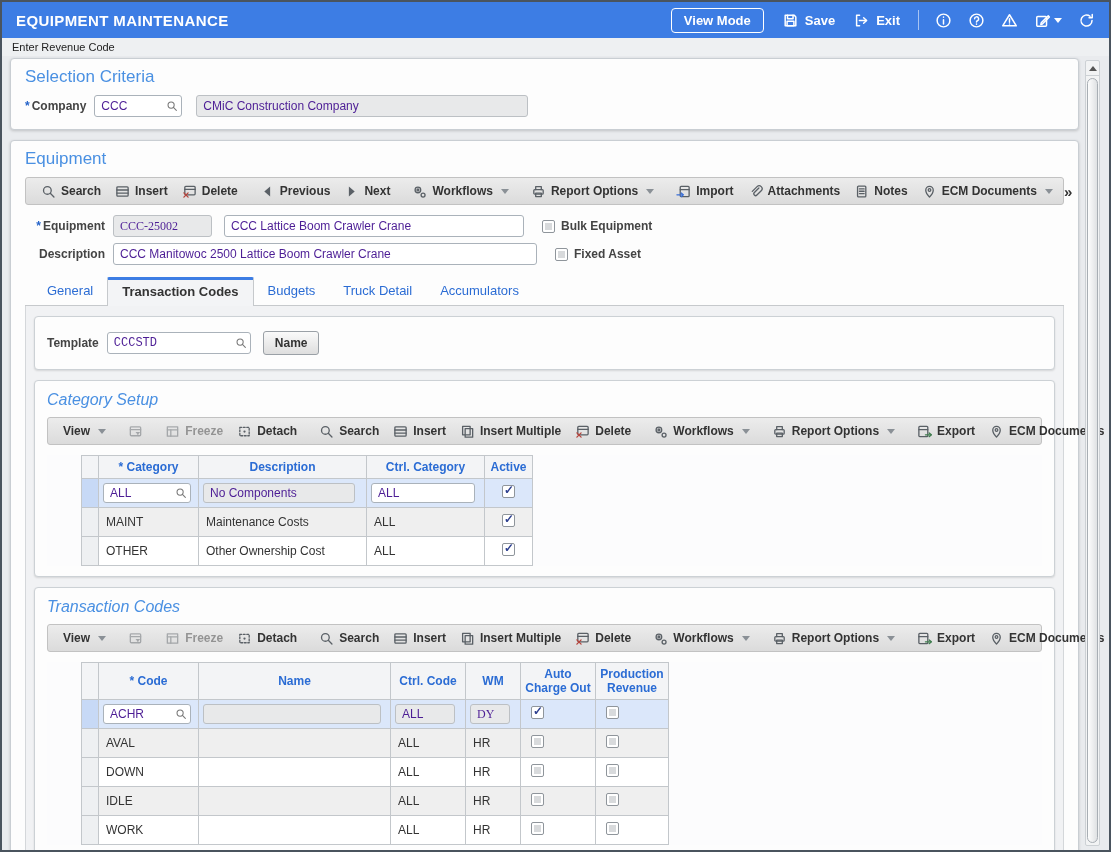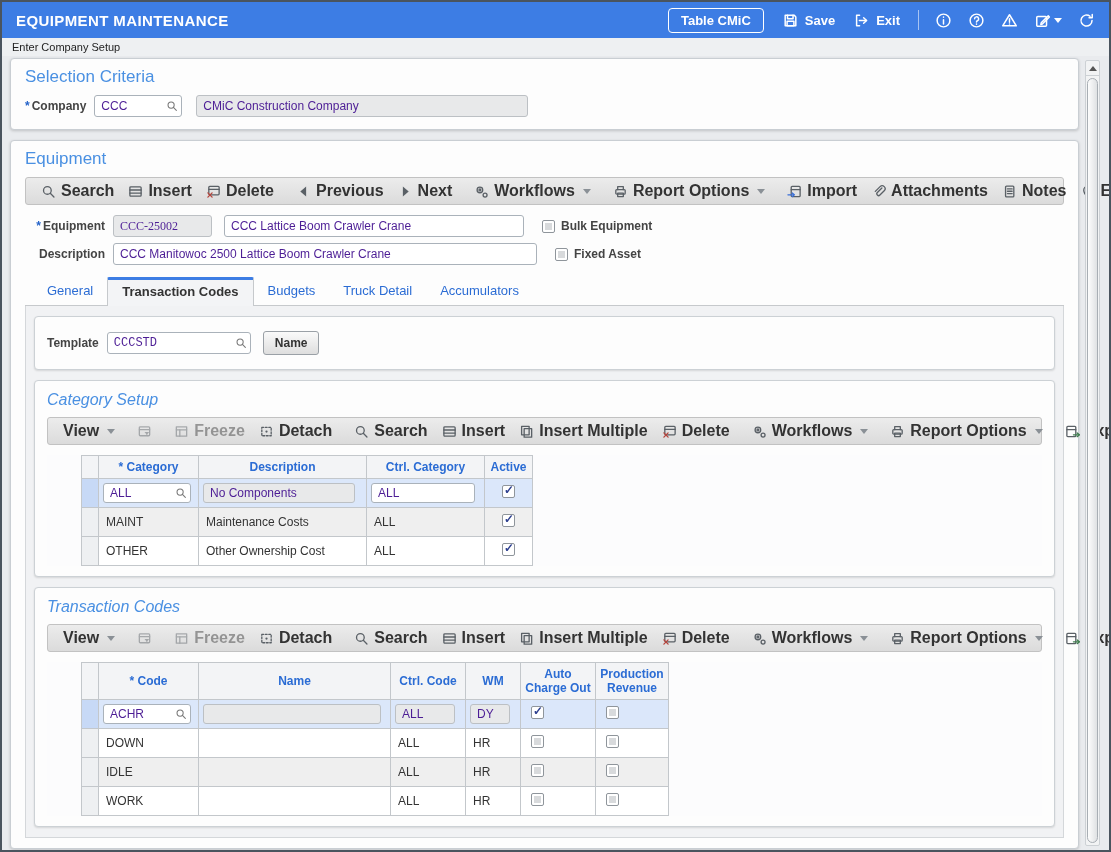--- a/index.html
+++ b/index.html
@@ -37,21 +37,21 @@
   .flabel { font-size:12px; font-weight:bold; color:#444; text-align:right; margin-right:8px; }
   .req { color:#2563c9; font-weight:bold; margin-right:2px; }
   input.fld { height:22px; border:1px solid #aab2ba; border-radius:3px; font-family:"Liberation Sans",sans-serif; font-size:12px; padding:1px 6px; color:#4c1d95; background:#fff; }
   input.fld.ro { background:#e8e9ea; border-color:#bcc0c4; }
   .lk { position:relative; display:inline-block; }
   .lk input { padding-right:20px; }
   .lk .ic { position:absolute; right:4px; top:5px; width:12px; height:12px; color:#777; }
   .lk.sm .ic { top:4px; }
   
   .toolbar { height:28px; background:linear-gradient(#ececec,#dbdbdb); border:1px solid #c2c2c2; border-radius:3px; display:flex; align-items:center; padding:0 8px; margin-top:8px; }
-  .tbtn { display:flex; align-items:center; gap:5px; font-size:16px; font-weight:bold; color:#333; padding:0 7px; cursor:pointer; white-space:nowrap; }
+  .tbtn { display:flex; align-items:center; gap:5px; font-size:12px; font-weight:bold; color:#333; padding:0 7px; cursor:pointer; white-space:nowrap; }
   .tsep { width:1px; height:17px; background:#b9b9b9; margin:0 4px; }
   .tbtn.dis { opacity:.45; cursor:default; }
   .overflow { margin-left:auto; font-size:15px; font-weight:bold; color:#333; padding:0 4px; cursor:pointer; }
   
   .eqp-panel { margin-top:10px; padding:8px 14px 10px; }
   .cbgrp { display:flex; align-items:center; gap:6px; margin-left:18px; font-size:12px; font-weight:bold; color:#444; }
   .cb { display:inline-block; width:13px; height:13px; border:1px solid #8f959b; background:#fff; position:relative; border-radius:2px; flex:0 0 auto; }
   .cb:not(.checked)::after { content:""; position:absolute; left:2px; top:2px; right:2px; bottom:2px; background:#d8dadc; }
   .cb.checked::after { content:"\2713"; position:absolute; left:1px; top:-2px; font-size:12px; font-weight:bold; color:#2d3f8f; line-height:13px; }
   
@@ -79,21 +79,21 @@
   .varrow { height:15px; border-bottom:1px solid #cdd1d5; display:flex; align-items:center; justify-content:center; cursor:pointer; }
   .uptri { width:0; height:0; border-left:4px solid transparent; border-right:4px solid transparent; border-bottom:5px solid #555; }
   .vthumb { position:absolute; top:17px; bottom:2px; left:1px; right:1px; background:linear-gradient(90deg,#fdfdfd,#dfe1e3); border:1px solid #a8aeb4; border-radius:7px; }
 </style>
 </head>
 <body>
 
 <div class="hbar">
   <div class="htitle">EQUIPMENT MAINTENANCE</div>
   <div class="hspace"></div>
-  <div class="hbtn tmode">Table CMiC</div>
+  <div class="hbtn tmode">View Mode</div>
   <div class="hbtn">
     <span class="ic">
         <svg viewBox="0 0 16 16" fill="none" stroke="currentColor" stroke-width="1.4" stroke-linecap="round" stroke-linejoin="round">
           <path d="M3 3h8.6L13 4.6V13H3z"></path>
           <path d="M5.2 3v3.4h5.2V3"></path>
           <rect x="4.8" y="8.6" width="6.4" height="4.4"></rect>
         </svg>
       </span>
     <span>Save</span>
   </div>
@@ -147,21 +147,21 @@
   <div class="hicon">
       <span class="ic">
         <svg viewBox="0 0 16 16" fill="none" stroke="currentColor" stroke-width="1.4" stroke-linecap="round" stroke-linejoin="round">
           <path d="M13.2 8A5.2 5.2 0 1 1 11.3 4"></path>
           <path d="M13.4 2.4v3h-3"></path>
         </svg>
       </span>
     </div>
 </div>
 
-<div class="statusline">Enter Company Setup</div>
+<div class="statusline">Enter Revenue Code</div>
 
 <div class="content">
 
   <div class="panel sc-panel">
     <div class="sec-title">Selection Criteria</div>
     <div class="frow">
       <span class="flabel"><span class="req">*</span><span>Company</span></span>
       <span class="lk">
         <input class="fld" style="width: 88px;" value="CCC">
         <span class="ic">
@@ -672,22 +672,31 @@
                   <span class="ic">
                         <svg viewBox="0 0 16 16" fill="none" stroke="currentColor" stroke-width="1.4" stroke-linecap="round" stroke-linejoin="round">
                           <circle cx="6.8" cy="6.8" r="4.1"></circle>
                           <line x1="9.9" y1="9.9" x2="13.8" y2="13.8"></line>
                         </svg>
                       </span>
                 </span>
               </td>
               <td style="padding:2px 4px"><input class="fld ro" style="width: 178px;" readonly="" value=""></td>
               <td style="padding:2px 4px"><input class="fld ro" style="width: 60px;" readonly="" value="ALL"></td>
-              <td style="padding:2px 4px"><input class="fld ro" style="width: 40px;" readonly="" value="DY"></td>
+              <td style="padding:2px 4px"><input class="fld ro" style="width: 40px; font-family: Liberation Serif, serif;" readonly="" value="DY"></td>
               <td style="padding:2px 10px"><span class="cb checked"></span></td>
+              <td style="padding:2px 10px"><span class="cb"></span></td>
+            </tr>
+            <tr class="alt">
+              <td class="rowsel"></td>
+              <td>AVAL</td>
+              <td></td>
+              <td>ALL</td>
+              <td>HR</td>
+              <td style="padding:2px 10px"><span class="cb"></span></td>
               <td style="padding:2px 10px"><span class="cb"></span></td>
             </tr>
             <tr>
               <td class="rowsel"></td>
               <td>DOWN</td>
               <td></td>
               <td>ALL</td>
               <td>HR</td>
               <td style="padding:2px 10px"><span class="cb"></span></td>
               <td style="padding:2px 10px"><span class="cb"></span></td>

